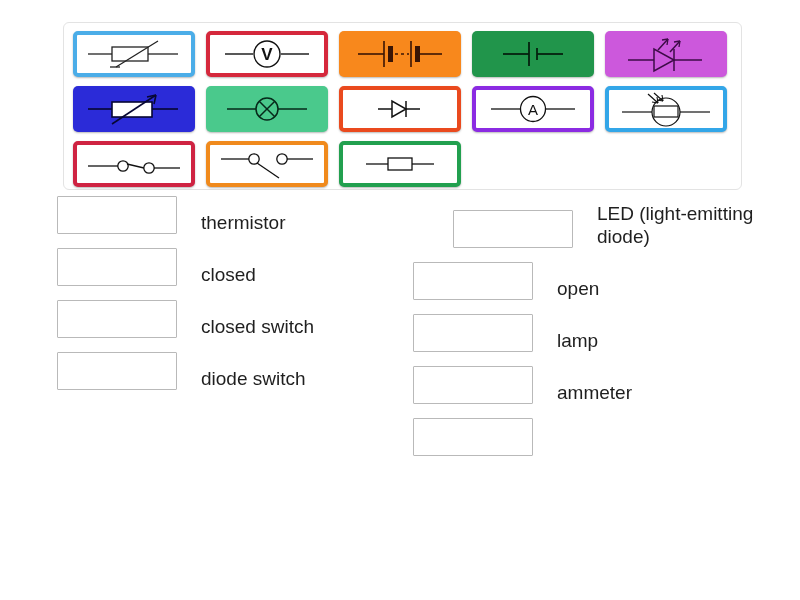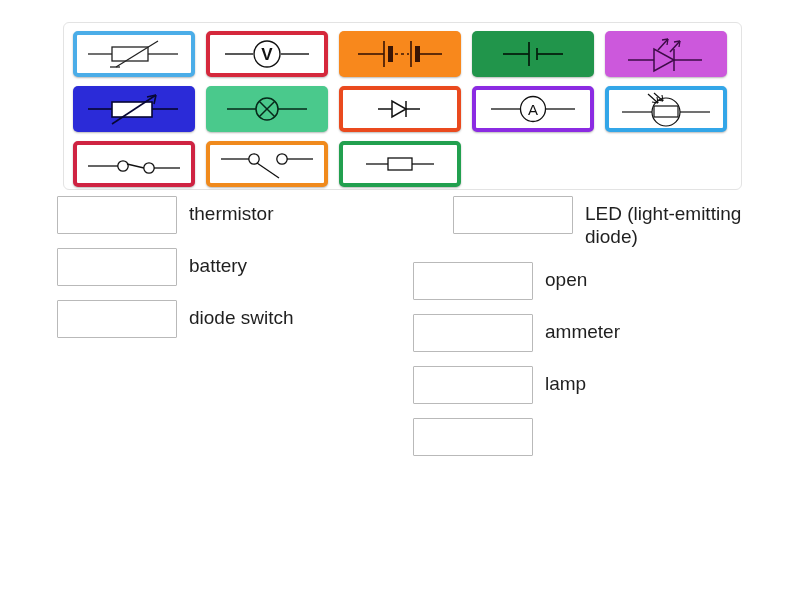--- a/index.html
+++ b/index.html
@@ -56,23 +56,24 @@
   }
   .col{
     position:absolute;
     top:0;
   }
   #col-left{left:57px;width:360px;}
   #col-right{left:413px;width:370px;}
 
   .ans-row{
     display:flex;
-    align-items:flex-start;
+    align-items:flex-end;
     margin-bottom:14px;
     min-height:38px;
+    gap:12px;
   }
   .dropzone{
     width:120px;
     height:38px;
     border:1px solid #b9b9b9;
     background:#ffffff;
     box-sizing:border-box;
     flex:0 0 auto;
     border-radius:1px;
   }
@@ -261,42 +262,46 @@
 
 <div id="answers">
 
   <div class="col" id="col-left">
     <div class="ans-row">
       <div class="dropzone"></div>
       <div class="ans-label">thermistor</div>
     </div>
     <div class="ans-row">
       <div class="dropzone"></div>
-      <div class="ans-label">battery</div>
+      <div class="ans-label">closed</div>
+    </div>
+    <div class="ans-row">
+      <div class="dropzone"></div>
+      <div class="ans-label">closed switch</div>
     </div>
     <div class="ans-row">
       <div class="dropzone"></div>
       <div class="ans-label">diode switch</div>
     </div>
   </div>
 
   <div class="col" id="col-right">
     <div class="ans-row tall">
       <div class="dropzone"></div>
       <div class="ans-label">LED (light-emitting diode)</div>
     </div>
     <div class="ans-row">
       <div class="dropzone"></div>
       <div class="ans-label">open</div>
     </div>
     <div class="ans-row">
       <div class="dropzone"></div>
+      <div class="ans-label">lamp</div>
+    </div>
+    <div class="ans-row">
+      <div class="dropzone"></div>
       <div class="ans-label">ammeter</div>
     </div>
     <div class="ans-row">
       <div class="dropzone"></div>
-      <div class="ans-label">lamp</div>
-    </div>
-    <div class="ans-row">
-      <div class="dropzone"></div>
     </div>
   </div>
 </div>
 
 </body></html>

